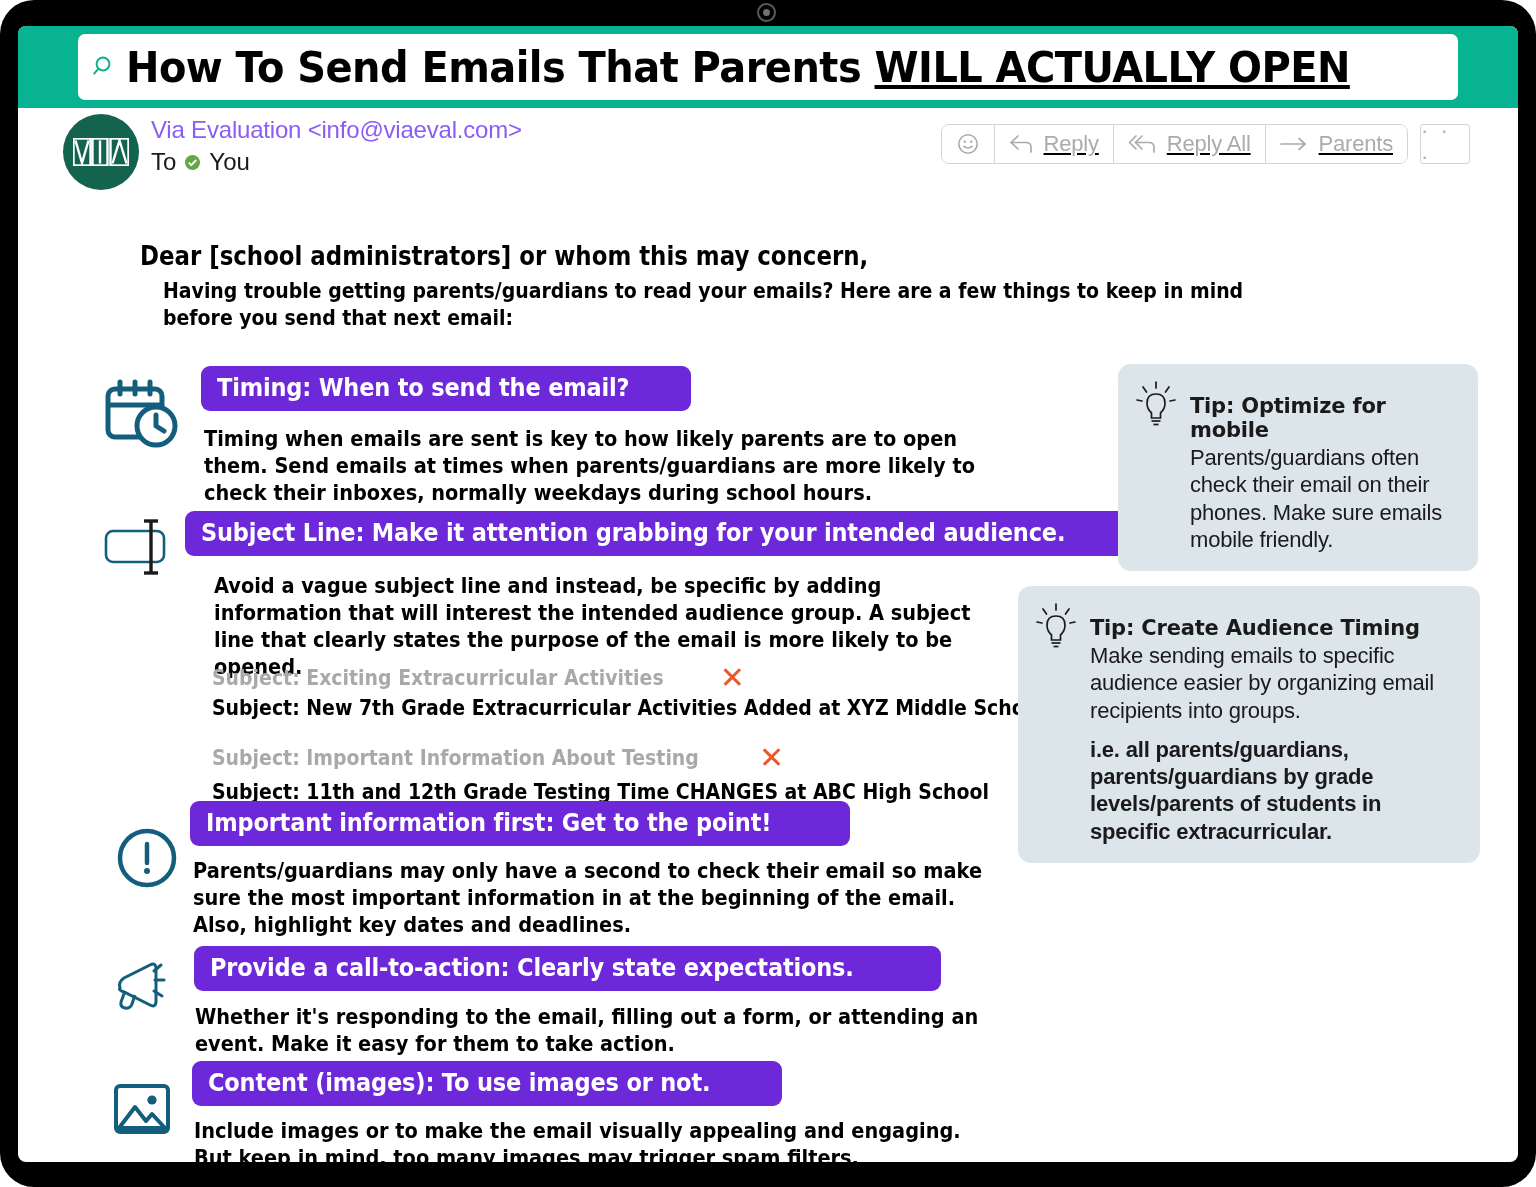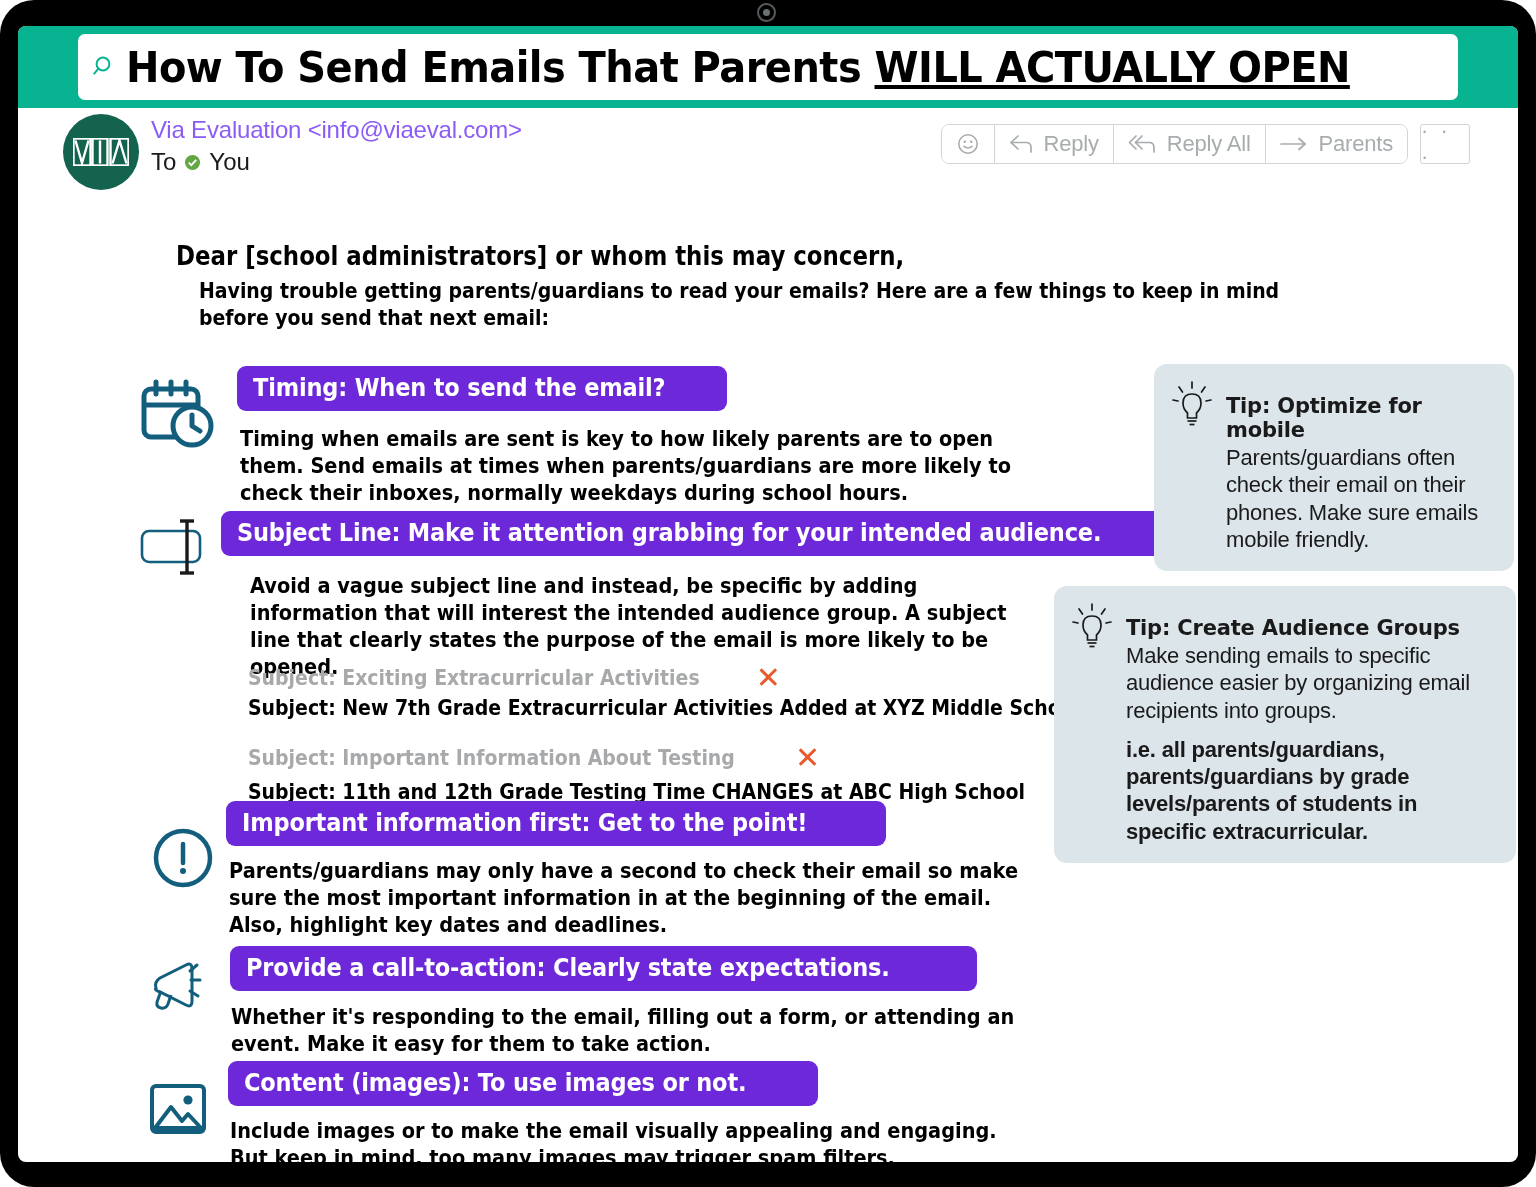--- a/index.html
+++ b/index.html
@@ -114,20 +114,21 @@
     display: flex;
     align-items: stretch;
     gap: 12px;
   }
   .btn-group {
     display: flex;
     border: 1px solid #d2d4d6;
     border-radius: 8px;
     height: 40px;
     overflow: hidden;
+    text-decoration: underline;
   }
   .mail-btn {
     display: flex; align-items: center; gap: 9px;
     padding: 0 14px;
     border-right: 1px solid #d2d4d6;
     color: #a8acae;
     font-size: 22px;
     letter-spacing: -0.2px;
     background: #ffffff;
   }
@@ -138,21 +139,21 @@
     width: 50px; height: 40px;
     border: 1px solid #d2d4d6;
     border-radius: 3px;
     color: #a8acae;
     font-size: 22px;
     letter-spacing: 3px;
     background: #ffffff;
   }
 
   
-  #body-area { position: absolute; left: 0; top: 160px; width: 1404px; height: 976px; margin-left: 36px; }
+  #body-area { position: absolute; left: 0; top: 160px; width: 1404px; height: 976px; }
 
   #salutation {
     position: absolute;
     left: 122px; top: 55px;
     font-family: "DejaVu Sans", sans-serif;
     font-weight: bold;
     font-size: 26px;
     color: #000;
     transform: scaleX(0.88);
     transform-origin: left center;
@@ -453,21 +454,21 @@
             <line x1="17.5" y1="41" x2="26.5" y2="41" stroke="#1a1a1a" stroke-width="1.7"></line>
             <line x1="19.5" y1="44.5" x2="24.5" y2="44.5" stroke="#1a1a1a" stroke-width="1.7"></line>
             <line x1="22" y1="2" x2="22" y2="8" stroke="#1a1a1a" stroke-width="1.7" stroke-linecap="round"></line>
             <line x1="9" y1="7" x2="12.5" y2="12" stroke="#1a1a1a" stroke-width="1.7" stroke-linecap="round"></line>
             <line x1="35" y1="7" x2="31.5" y2="12" stroke="#1a1a1a" stroke-width="1.7" stroke-linecap="round"></line>
             <line x1="3" y1="20" x2="8" y2="21" stroke="#1a1a1a" stroke-width="1.7" stroke-linecap="round"></line>
             <line x1="41" y1="20" x2="36" y2="21" stroke="#1a1a1a" stroke-width="1.7" stroke-linecap="round"></line>
           </svg>
         </div>
         <div class="tip-text">
-          <div class="tip-title">Tip: Create Audience Groups</div>
+          <div class="tip-title">Tip: Create Audience Timing</div>
           <div class="tip-para">Make sending emails to specific audience easier by organizing email recipients into groups.</div>
           <div class="tip-para bold">i.e. all parents/guardians, parents/guardians by grade levels/parents of students in specific extracurricular.</div>
         </div>
       </div>
 
     </div>
   </div>
 </div>
 
 </body></html>

